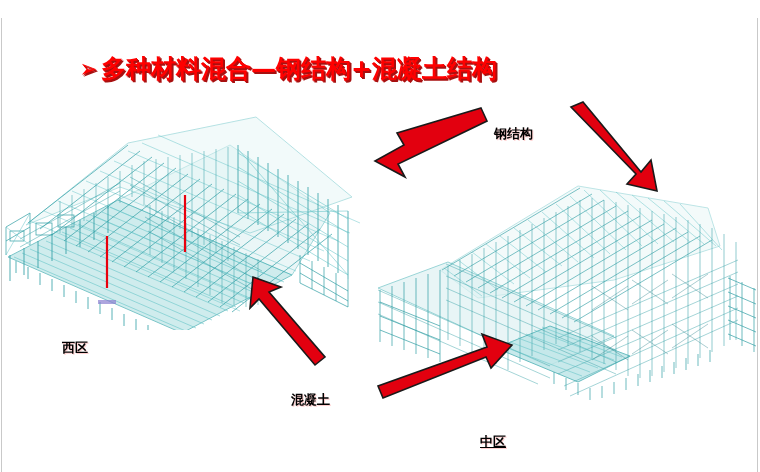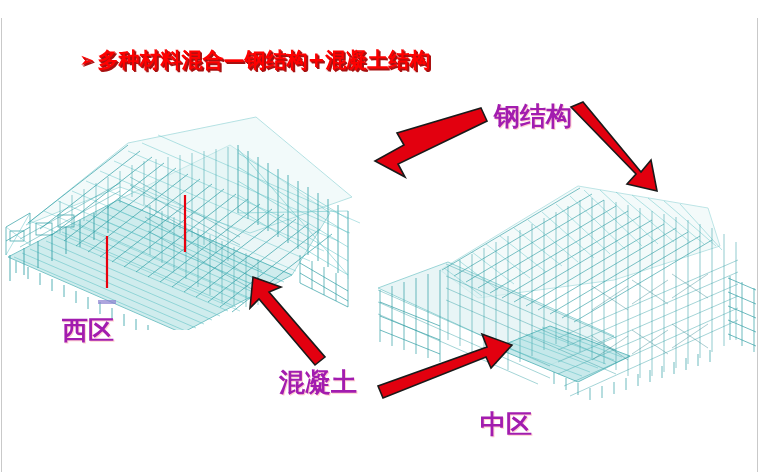--- a/index.html
+++ b/index.html
@@ -25,51 +25,52 @@
     width: 1px;
     background: #c9c9c9;
   }
   .frame-line.left  { left: 1px; }
   .frame-line.right { left: 757px; }
 
   
   #title {
     position: absolute;
     left: 78px;
-    top: 38px;
+    top: 47px;
     width: 600px;
     height: 44px;
-    font-size: 21px;
+    font-size: 25px;
     font-weight: bold;
     line-height: 44px;
     white-space: nowrap;
     color: #FF0000;
     letter-spacing: 0px;
     text-shadow: 2px 2px 0 #a81010, 1px 1px 0 #c81414;
   }
   #title .bullet {
     display: inline-block;
     transform: scaleX(0.85);
     margin-right: 2px;
   }
 
   
   .callout {
     position: absolute;
-    color: #a21caf;
+    color: #000000;
     font-weight: bold;
-    font-size: 26px;
+    font-size: 13px;
     line-height: 24px;
     white-space: nowrap;
     text-shadow: 1px 1px 0 #ffd0d0;
+    margin-top: 18px;
   }
   #label-steel    { left: 494px; top: 104px; }
   #label-west     { left: 62px;  top: 318px; }
-  #label-concrete { left: 279px; top: 370px; }
-  #label-mid      { left: 480px; top: 412px; }
+  #label-concrete { left: 291px; top: 370px; }
+  #label-mid      { left: 480px; top: 412px; text-decoration: underline; }
 
   
   .layer {
     position: absolute;
     left: 0; top: 0;
     width: 760px;
     height: 472px;
     pointer-events: none;
   }
   .model-svg { position: absolute; }

